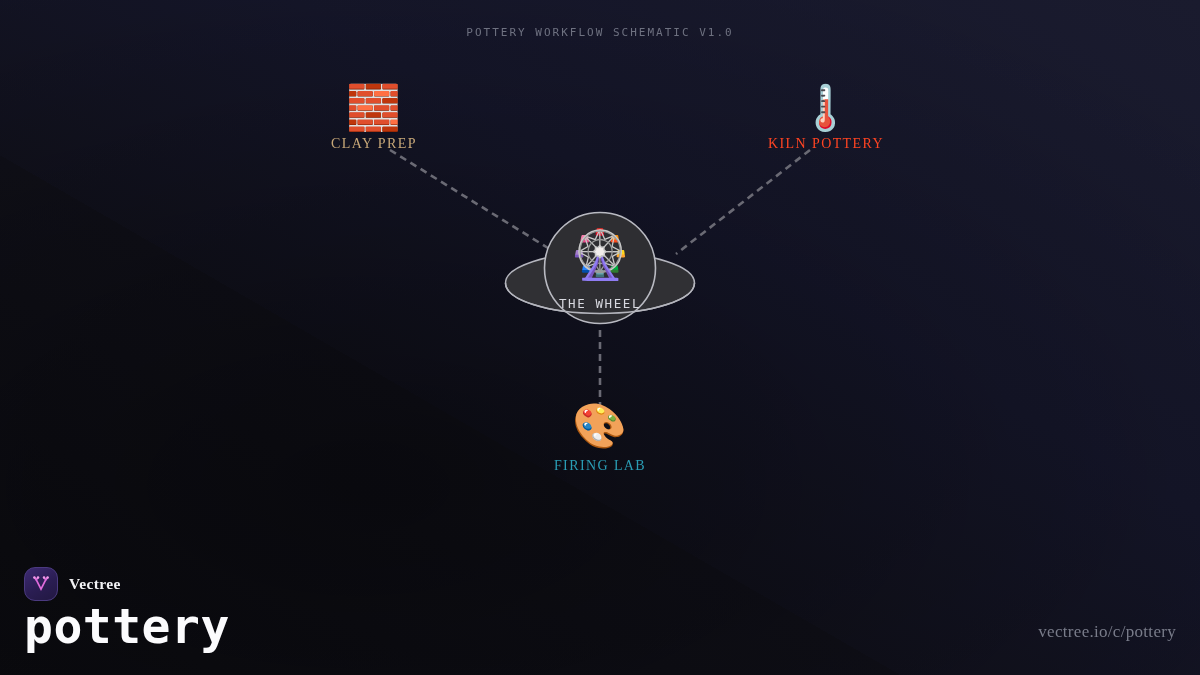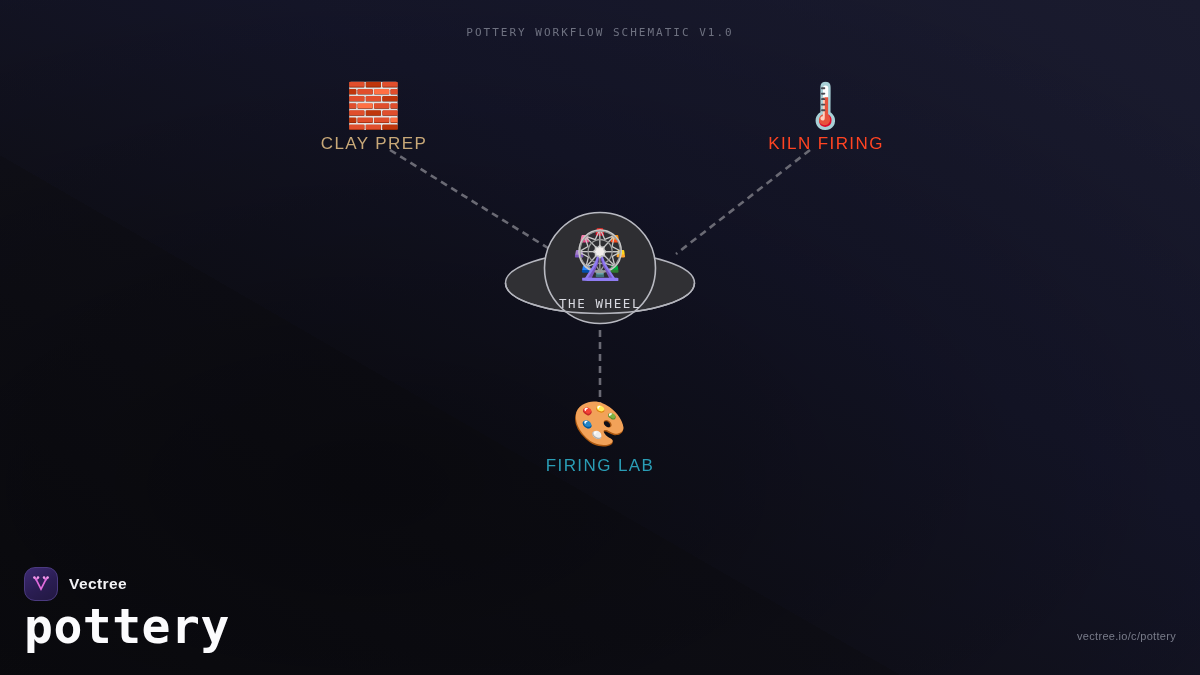--- a/index.html
+++ b/index.html
@@ -73,23 +73,23 @@
   .node-emoji {
     font-size: 44px;
     line-height: 52px;
     height: 52px;
     display: block;
     font-family: "DejaVu Sans", "Liberation Sans", sans-serif;
   }
   .node-label {
     display: block;
     margin-top: 2px;
-    font-size: 17px;
+    font-size: 14px;
     letter-spacing: 1.4px;
-    font-family: Liberation Sans, sans-serif;
+    font-family: Liberation Serif, serif;
   }
 
   
   #node-hub {
     position: absolute;
     left: 600px;
     top: 268px;
     transform: translate(-50%, -50%);
     width: 150px;
     text-align: center;
@@ -131,43 +131,43 @@
     border: 1px solid #4b3a80;
     display: flex;
     align-items: center;
     justify-content: center;
   }
   #brand-name {
     font-size: 15.5px;
     font-weight: bold;
     color: #f2f2f5;
     letter-spacing: 0.4px;
-    font-family: Liberation Sans, sans-serif;
+    font-family: Liberation Serif, serif;
   }
 
   #page-title {
     position: absolute;
     left: 24px;
     top: 48px;
     font-size: 48px;
     font-weight: bold;
     color: #fbfbfd;
     letter-spacing: 0.5px;
     line-height: 46px;
     font-family: "DejaVu Sans Mono", "Liberation Mono", monospace;
   }
 
   #page-url {
     position: absolute;
     right: 24px;
     bottom: 33px;
-    font-size: 11px;
+    font-size: 17px;
     color: #797c8a;
     letter-spacing: 0.3px;
-    font-family: Liberation Sans, sans-serif;
+    font-family: Liberation Serif, serif;
   }
 </style>
 </head>
 <body>
 
 <div id="stage">
 
   <div id="schematic-title">POTTERY WORKFLOW SCHEMATIC V1.0</div>
 
   <svg id="graph-svg" viewBox="0 0 1200 675" xmlns="http://www.w3.org/2000/svg">
@@ -190,21 +190,21 @@
     <span id="hub-label">THE WHEEL</span>
   </div>
 
   <div class="node" style="left:374px; top:117px;">
     <span class="node-emoji">🧱</span>
     <span class="node-label" style="color:#c8a878;">CLAY PREP</span>
   </div>
 
   <div class="node" style="left:826px; top:117px;">
     <span class="node-emoji">🌡️</span>
-    <span class="node-label" style="color:#ff4422;">KILN FIRING</span>
+    <span class="node-label" style="color:#ff4422;">KILN POTTERY</span>
   </div>
 
   <div class="node" style="left:600px; top:437px;">
     <span class="node-emoji">🎨</span>
     <span class="node-label" style="color:#2a9db5; margin-top:6px;">FIRING LAB</span>
   </div>
 
   <div id="footer">
 
     <div id="brand-row">

